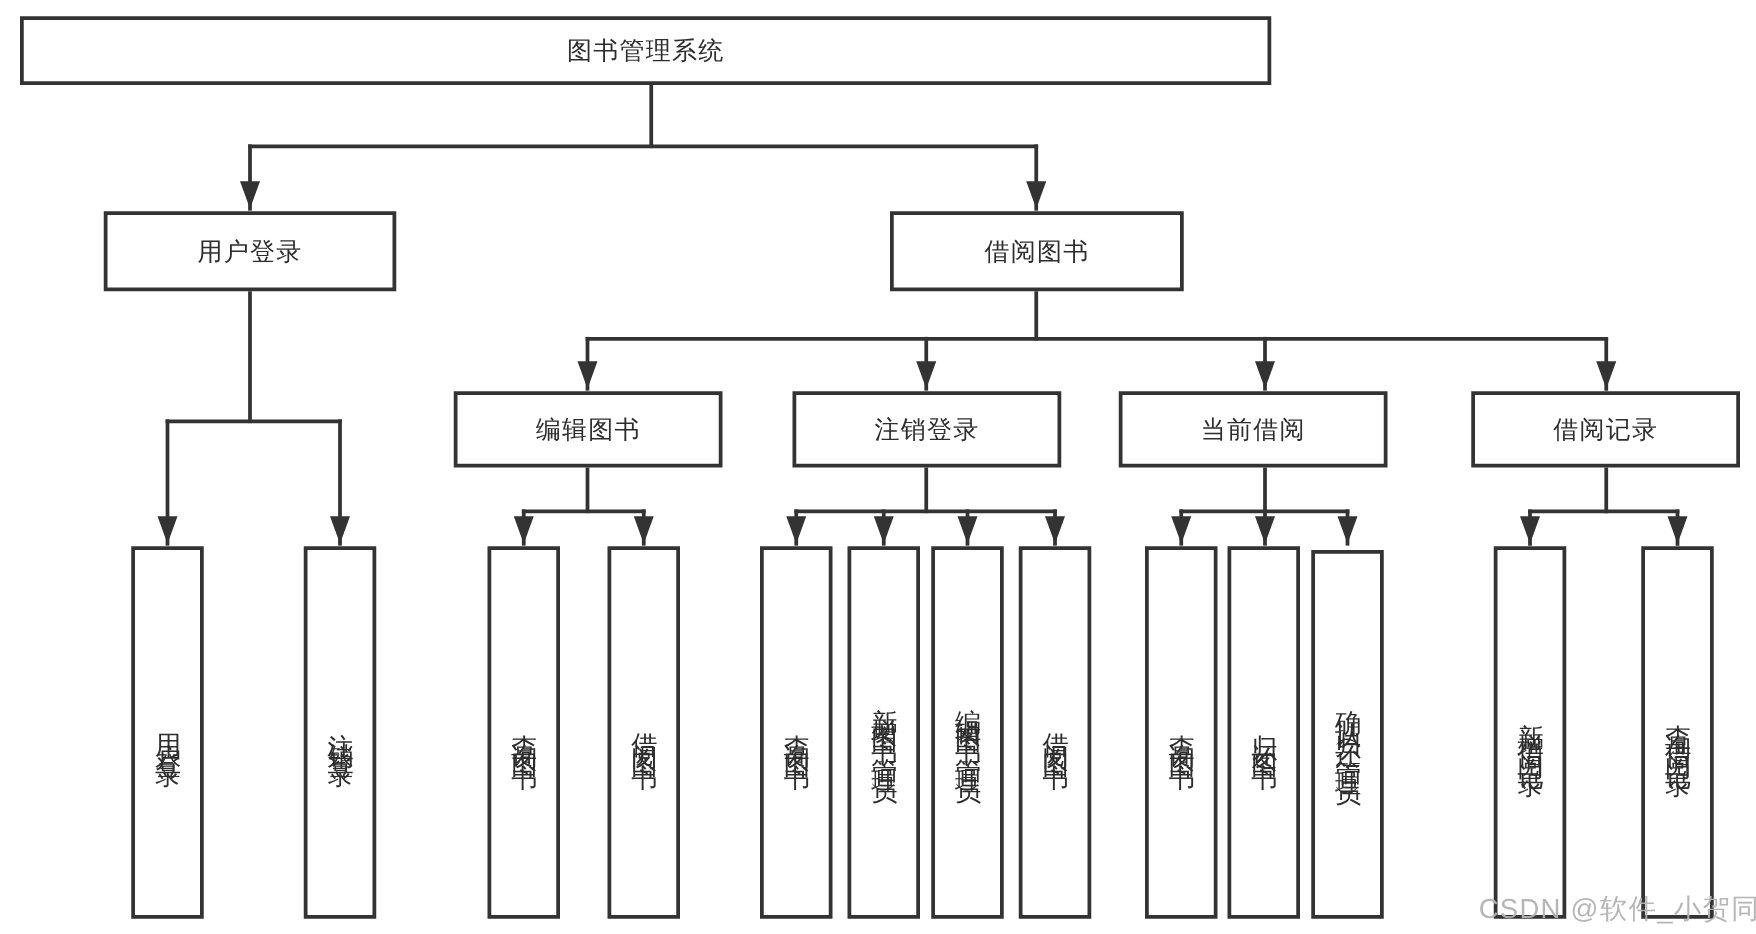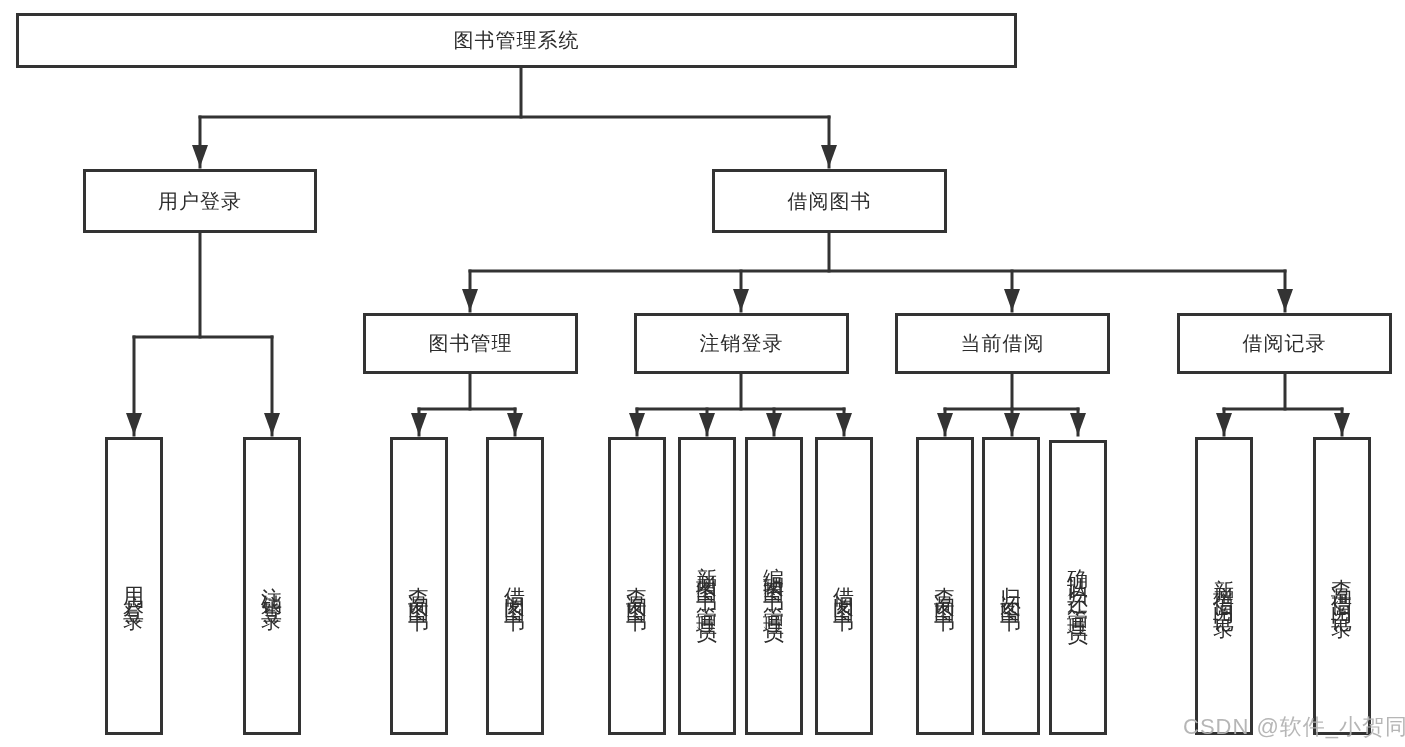--- a/index.html
+++ b/index.html
@@ -116,21 +116,21 @@
   </div>
 
   <div class="box" style="left:83px;top:169px;width:234px;height:64px">
     <span class="hlabel">用户登录</span>
   </div>
   <div class="box" style="left:712px;top:169px;width:235px;height:64px">
     <span class="hlabel">借阅图书</span>
   </div>
 
   <div class="box" style="left:363px;top:313px;width:215px;height:61px">
-    <span class="hlabel">图书管理</span>
+    <span class="hlabel">编辑图书</span>
   </div>
   <div class="box" style="left:634px;top:313px;width:215px;height:61px">
     <span class="hlabel">注销登录</span>
   </div>
   <div class="box" style="left:895px;top:313px;width:215px;height:61px">
     <span class="hlabel">当前借阅</span>
   </div>
   <div class="box" style="left:1177px;top:313px;width:215px;height:61px">
     <span class="hlabel">借阅记录</span>
   </div>

